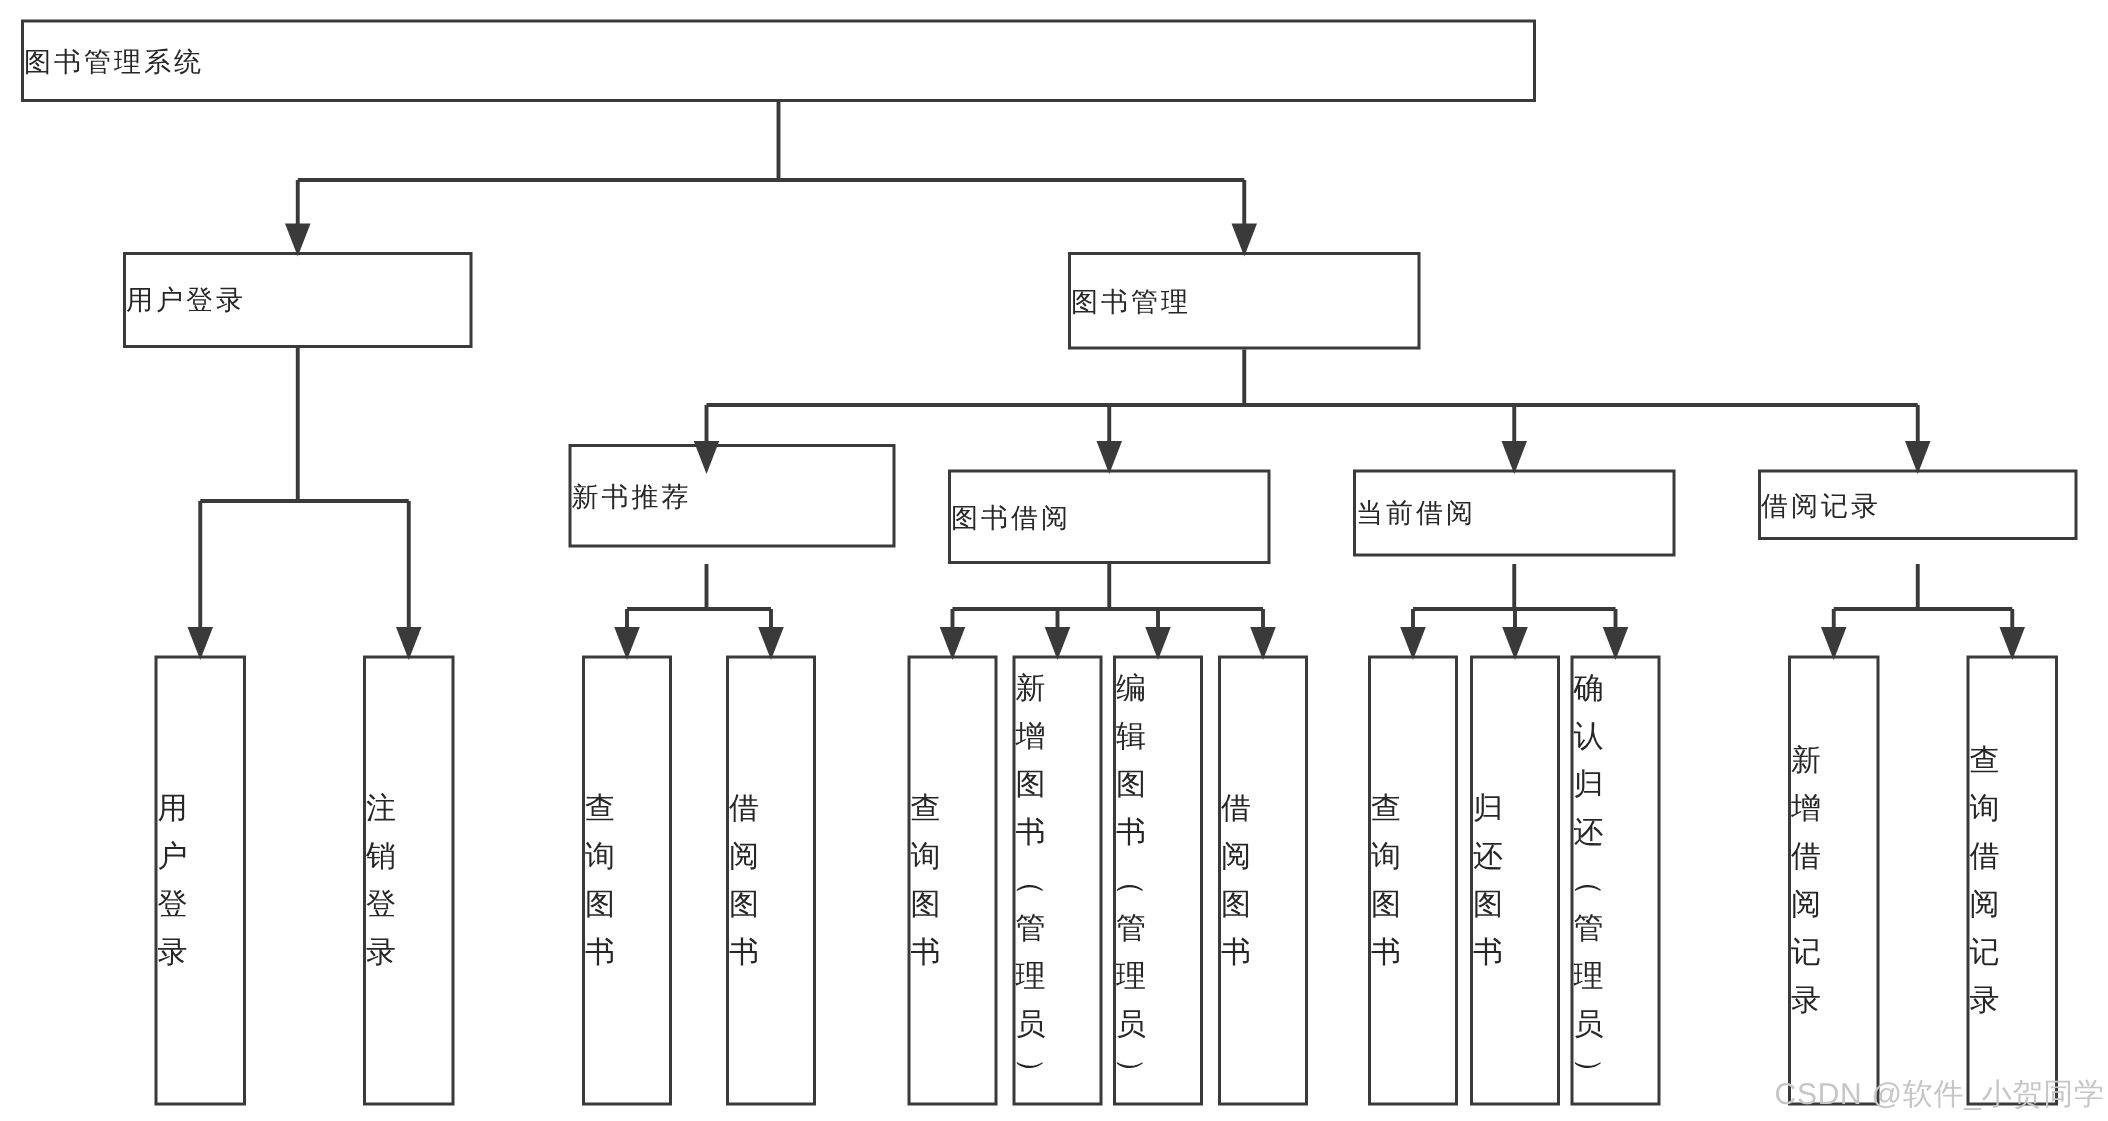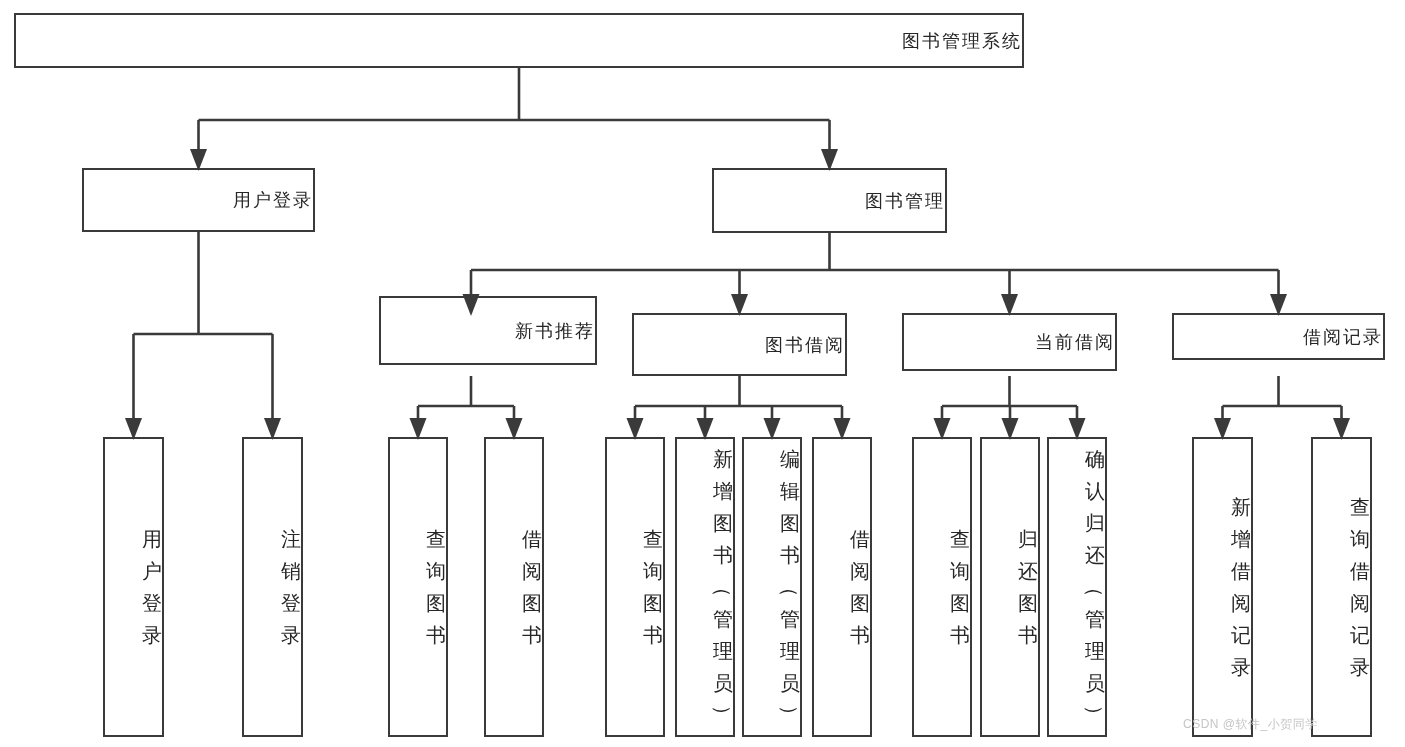--- a/index.html
+++ b/index.html
@@ -1,51 +1,51 @@
 <!DOCTYPE html>
 <html style="--line: #3a3a3a; --text: #262626; --wm: #c6c6c6;"><head>
 <meta charset="utf-8">
 <style>
   html,body{margin:0;padding:0;background:#fff;}
   body{width:1405px;height:747px;overflow:hidden;font-family:"Liberation Sans",sans-serif;}
   #stage{position:relative;width:1405px;height:747px;background:#fff;}
   .node{
     position:absolute;box-sizing:border-box;background:#fff;
     border:2.5px solid var(--line,#3a3a3a);
-    display:flex;align-items:center;justify-content:flex-end;
+    display:flex;align-items:center;justify-content:flex-start;
   }
   .node .label{color:var(--text,#262626);}
   .node.h .label{font-size:18px;letter-spacing:2px;white-space:nowrap;}
   .node.v .label{display:block;}
   .vchar{display:block;height:32px;line-height:32px;font-size:20px;text-align:center;}
   .vchar.rot{transform:rotate(90deg);}
   #connectors{position:absolute;left:0;top:0;pointer-events:none;}
   .watermark{
     position:absolute;left:1183px;top:716px;z-index:5;
-    font-size:12px;letter-spacing:0.5px;color:var(--wm,#c6c6c6);white-space:nowrap;
+    font-size:20px;letter-spacing:0.5px;color:var(--wm,#c6c6c6);white-space:nowrap;
   }
 </style>
 </head>
 <body>
 
 <div id="stage">
   <div class="watermark">CSDN @软件_小贺同学</div>
 <div class="node h" style="left: 14px; top: 13px; width: 1010px; height: 55px;">
       <span class="label">图书管理系统</span>
     </div>
     <div class="node h" style="left: 712px; top: 168px; width: 235px; height: 65px;">
       <span class="label">图书管理</span>
     </div>
     <div class="node h" style="left: 82px; top: 168px; width: 233px; height: 64px;">
       <span class="label">用户登录</span>
     </div>
     <div class="node h" style="left: 362px; top: 296px; width: 218px; height: 69px; margin-left: 17px;">
       <span class="label">新书推荐</span>
     </div>
-    <div class="node h" style="left: 632px; top: 313px; width: 215px; height: 63px; padding-left: 34px;">
+    <div class="node h" style="left: 632px; top: 313px; width: 215px; height: 63px;">
       <span class="label">图书借阅</span>
     </div>
     <div class="node h" style="left: 902px; top: 313px; width: 215px; height: 58px;">
       <span class="label">当前借阅</span>
     </div>
     <div class="node h" style="left: 1172px; top: 313px; width: 213px; height: 47px;">
       <span class="label">借阅记录</span>
     </div>
     <div class="node v" style="left: 103px; top: 437px; width: 61px; height: 300px;">
       <span class="label">

